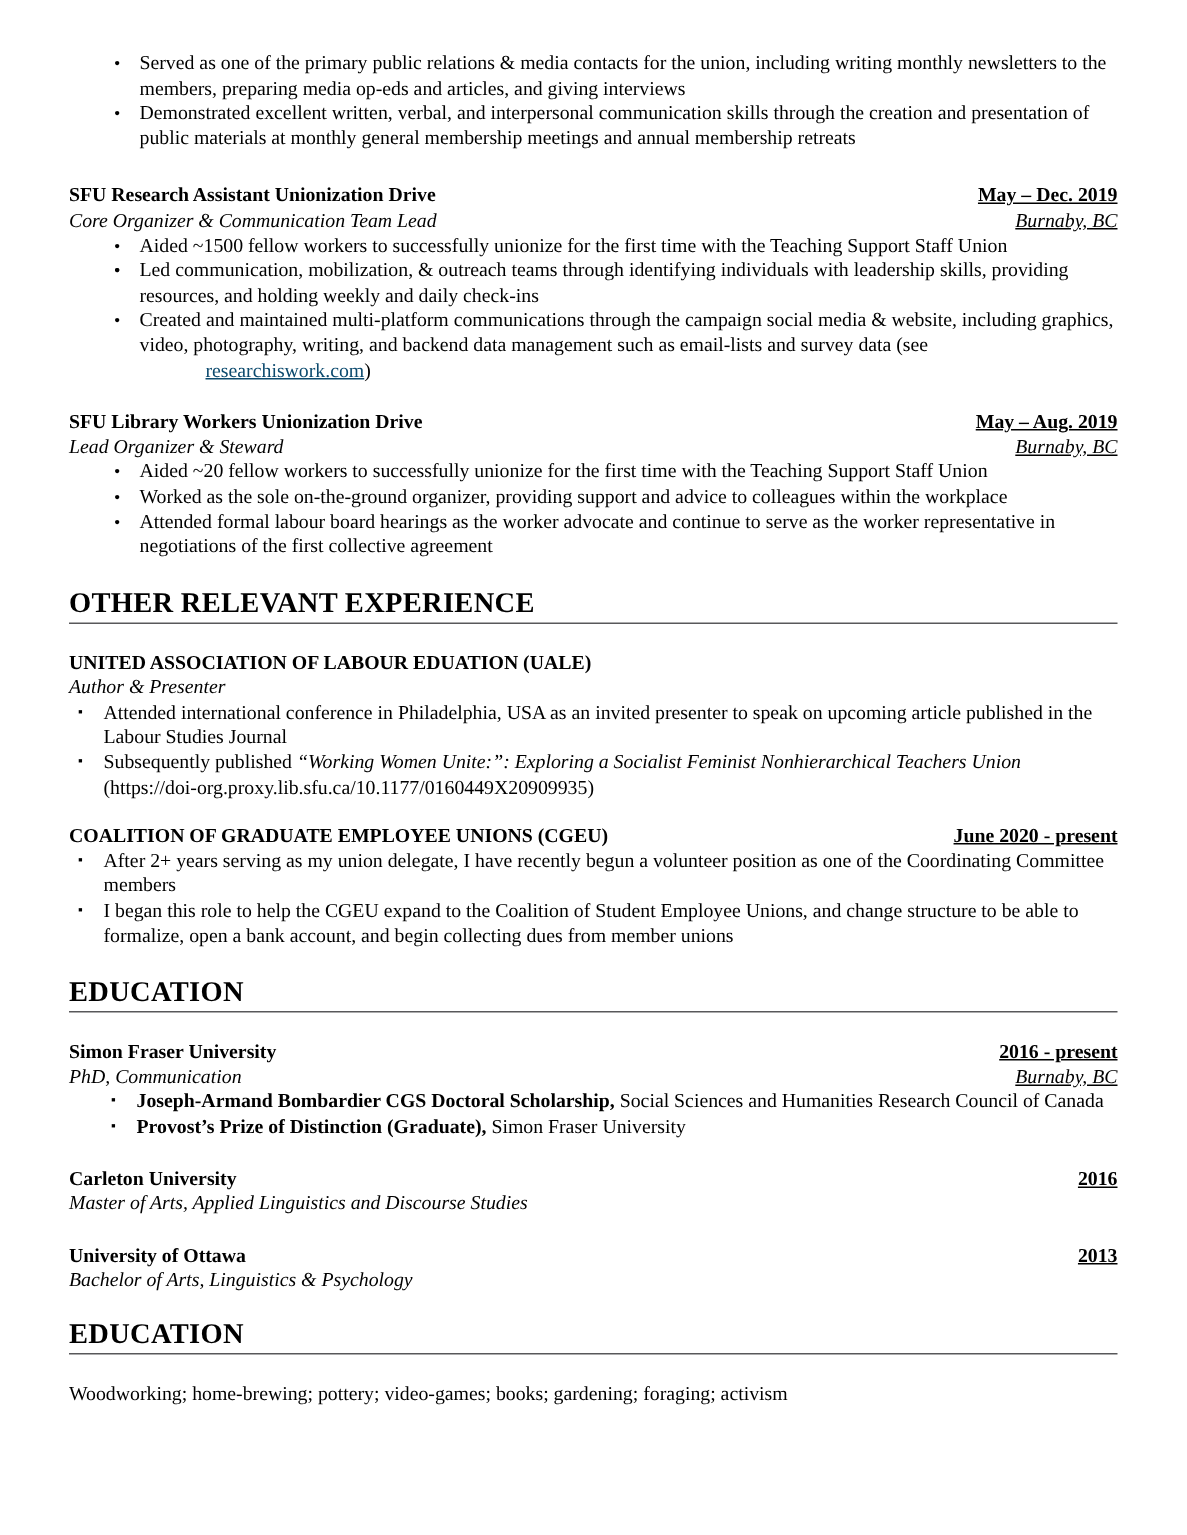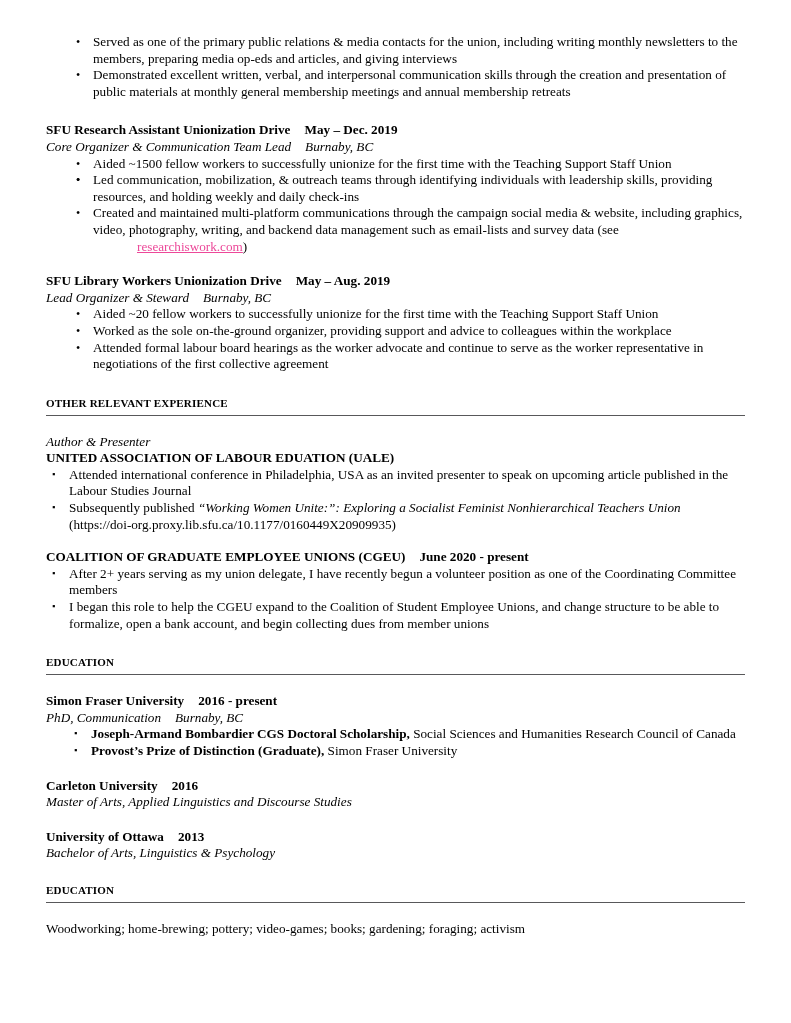--- a/index.html
+++ b/index.html
@@ -51,52 +51,52 @@
   
   ul.square { margin-left: 2px; }
   ul.square > li { padding-left: 21px; }
   ul.square > li > .bul { font-size: 9px; left: 4px; top: -1px; }
   
   ul.square.indent { margin-left: 24px; }
 
   
   .row {
     display: flex;
-    justify-content: flex-start;
+    justify-content: space-between;
     align-items: baseline;
     width: 100%;
   }
   .row .left { text-align: left; }
-  .row .right { text-align: right; white-space: nowrap; padding-left: 14px; }
+  .row .right { text-align: right; white-space: nowrap; padding-left: 14px; text-decoration: underline; }
 
   .entry-title { font-weight: bold; }
   .entry-date  { font-weight: bold; }
   .entry-sub   { font-style: italic; }
   .entry-loc   { font-style: italic; }
 
   .entry { margin-top: 0; }
 
   
   .section-head {
     font-weight: bold;
-    font-size: 11px;
+    font-size: 19px;
     line-height: 20px;
     letter-spacing: 0.2px;
     margin: 0;
   }
   .section-rule {
     border: 0;
     border-top: 1.6px solid #58585a;
     margin: 2px 0 0 0;
     width: 100%;
   }
 
   .link {
     text-decoration: underline;
-    color: #ec4899;
+    color: #0c4a6e;
     margin-left: 44px;
   }
 
   .b  { font-weight: bold; }
   .i  { font-style: italic; }
   .sp16 { height: 16px; }
   .sp18 { height: 18px; }
   .sp20 { height: 20px; }
   .sp22 { height: 22px; }
 </style>
@@ -175,26 +175,26 @@
   <div class="sp20"></div>
 
   <div>
     <div class="section-head">OTHER RELEVANT EXPERIENCE</div>
     <hr class="section-rule">
 
     <div class="sp18"></div>
 
     <div class="entry">
       <div class="row">
+        <span class="left entry-title">UNITED ASSOCIATION OF LABOUR EDUATION (UALE)</span>
+        <span class="right entry-date"></span>
+      </div>
+      <div class="row">
         <span class="left entry-sub">Author &amp; Presenter</span>
         <span class="right entry-loc"></span>
-      </div>
-      <div class="row">
-        <span class="left entry-title">UNITED ASSOCIATION OF LABOUR EDUATION (UALE)</span>
-        <span class="right entry-date"></span>
       </div>
       <ul class="blist square">
         <li>
           <span class="bul">▪</span>
           <span>Attended international conference in Philadelphia, USA as an invited presenter to speak on upcoming article published in the Labour Studies Journal</span>
         </li>
         <li>
           <span class="bul">▪</span><span>Subsequently published </span><span class="i">“Working Women Unite:”: Exploring a Socialist Feminist Nonhierarchical Teachers Union</span><br><span>(https://doi-org.proxy.lib.sfu.ca/10.1177/0160449X20909935)</span>
         </li>
       </ul>

